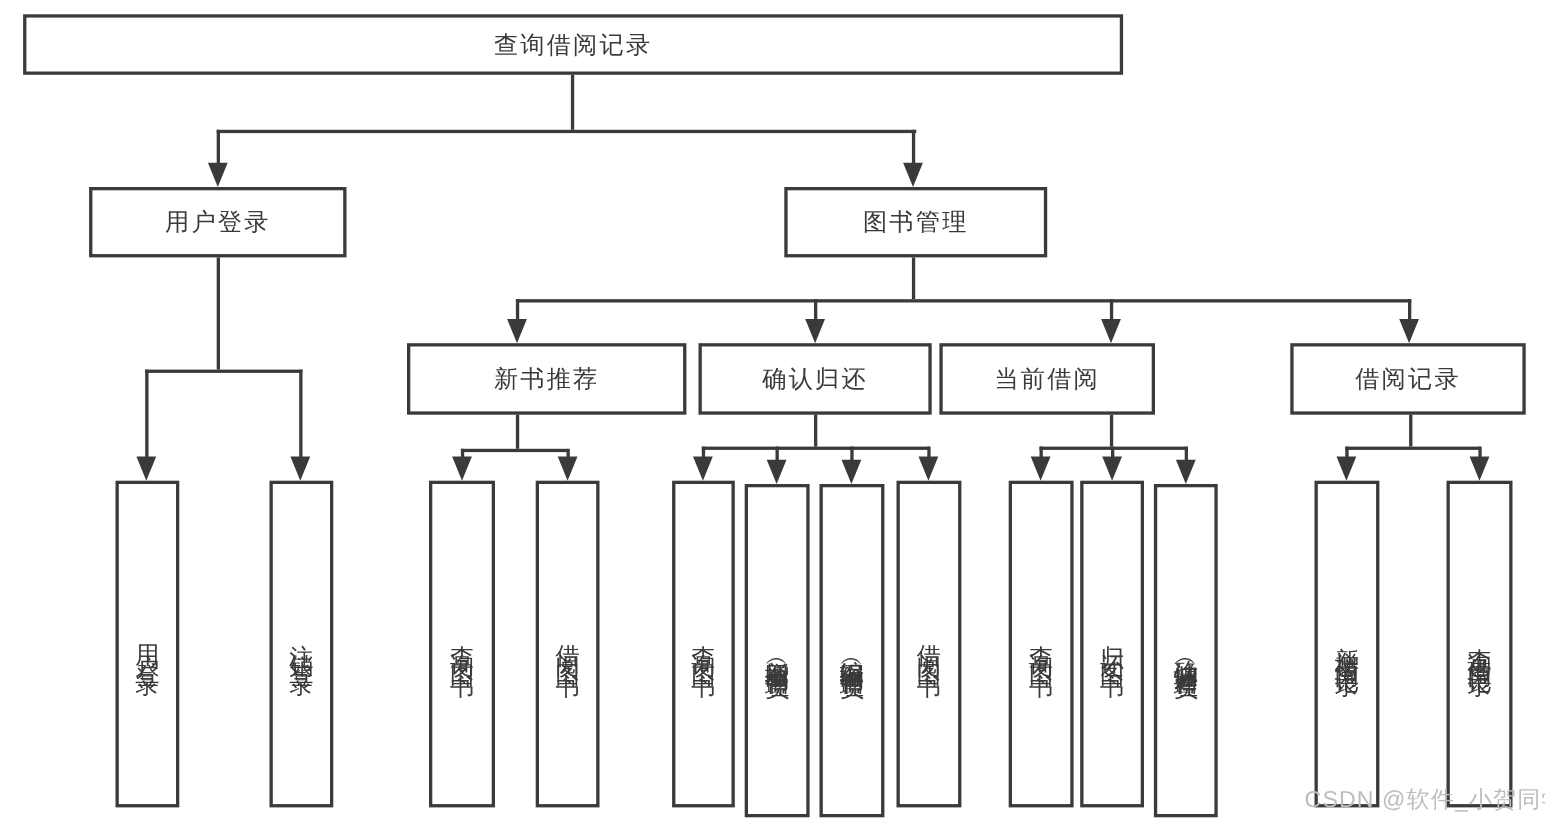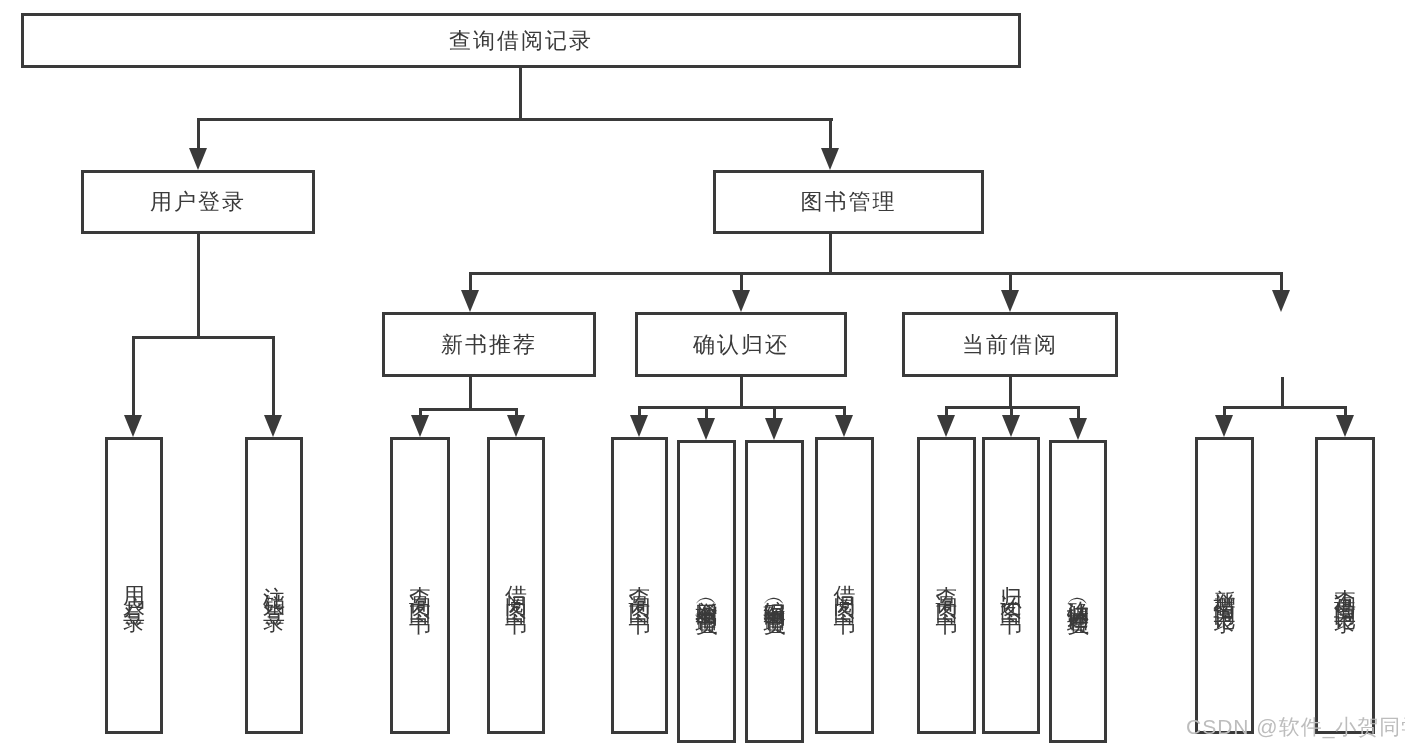--- a/index.html
+++ b/index.html
@@ -57,36 +57,39 @@
 <div class="canvas">
 
   <div class="hbox" style="left:21px;top:13px;width:1000px;height:55px">
     <span>查询借阅记录</span>
   </div>
 
   <div class="hbox" style="left:81px;top:170px;width:234px;height:64px">
     <span>用户登录</span>
   </div>
 
-  <div class="hbox" style="left:713px;top:170px;width:271px;height:64px">
+  <div class="hbox" style="left:713px;top:170px;width:239px;height:64px">
     <span>图书管理</span>
   </div>
 
-  <div class="hbox" style="left:382px;top:312px;width:214px;height:65px">
+  <div class="hbox" style="left:370px;top:312px;width:254px;height:65px">
     <span>新书推荐</span>
   </div>
 
   <div class="hbox" style="left:635px;top:312px;width:212px;height:65px">
     <span>确认归还</span>
   </div>
 
-  <div class="hbox" style="left:902px;top:312px;width:216px;height:65px">
+  <div class="hbox" style="left:854px;top:312px;width:196px;height:65px">
     <span>当前借阅</span>
   </div>
 
+  <div class="hbox" style="left:1173px;top:312px;width:214px;height:65px">
+    <span>借阅记录</span>
+  </div>
 
   <div class="vbox v-short" style="left:105px;top:437px;width:58px;height:297px">
     <span>用户登录</span>
   </div>
   <div class="vbox v-short" style="left:245px;top:437px;width:58px;height:297px">
     <span>注销登录</span>
   </div>
 
   <div class="vbox v-short" style="left:390px;top:437px;width:60px;height:297px">
     <span>查询图书</span>

